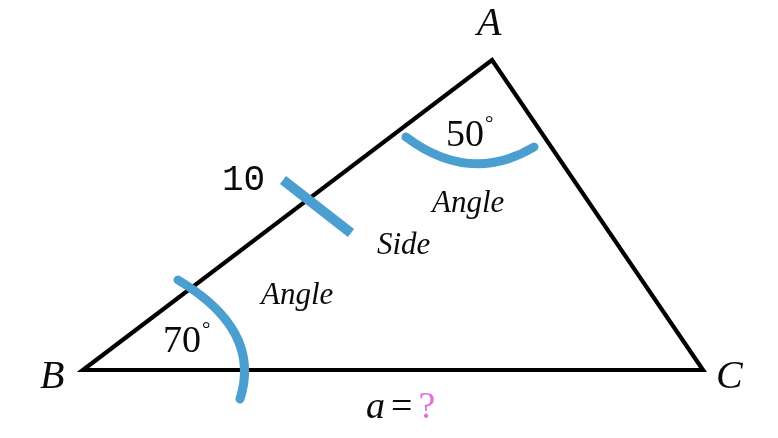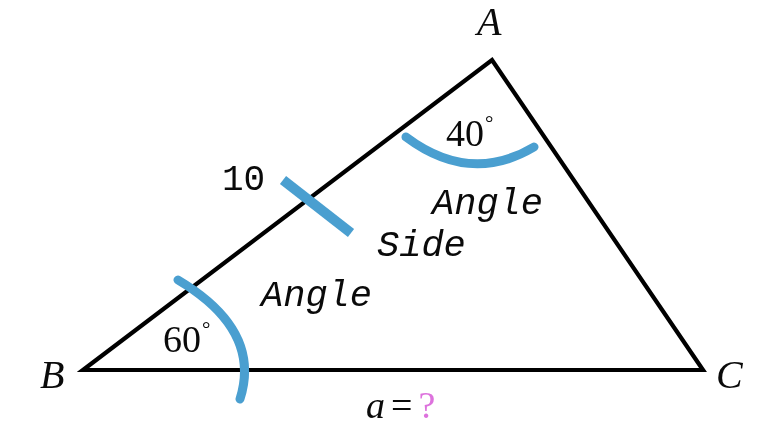--- a/index.html
+++ b/index.html
@@ -30,23 +30,23 @@
     white-space: nowrap;
     line-height: 1;
     user-select: none;
   }
   .vertex-label {
     font-family: "Liberation Serif", serif;
     font-style: italic;
     font-size: 40px;
   }
   .word-label {
-    font-family: Liberation Mono, monospace;
+    font-family: Liberation Serif, serif;
     font-style: italic;
-    font-size: 37px;
+    font-size: 31px;
   }
   .angle-value {
     font-family: "Liberation Serif", serif;
     font-style: normal;
     font-size: 38px;
   }
   .angle-value .deg {
     font-size: 21px;
     vertical-align: super;
     line-height: 0;
@@ -99,27 +99,27 @@
     <line x1="283" y1="180" x2="351" y2="233" stroke="#4A9FD0" stroke-width="10" stroke-linecap="butt"></line>
   </svg>
 
   <div class="lbl vertex-label" style="left:477px; top:2px;">A</div>
 
   <div class="lbl vertex-label" style="left:40px; top:355px;">B</div>
 
   <div class="lbl vertex-label" style="left:716px; top:355px;">C</div>
 
   <div class="lbl angle-value" style="left:446px; top:114px;">
-    <span>40</span><span class="deg">°</span>
+    <span>50</span><span class="deg">°</span>
   </div>
 
   <div class="lbl word-label" style="left:432px; top:186px;">Angle</div>
 
   <div class="lbl angle-value" style="left:163px; top:320px;">
-    <span>60</span><span class="deg">°</span>
+    <span>70</span><span class="deg">°</span>
   </div>
 
   <div class="lbl word-label" style="left:261px; top:278px;">Angle</div>
 
   <div class="lbl word-label" style="left:377px; top:228px;">Side</div>
 
   <div class="lbl side-length" style="left:222px; top:163px;">10</div>
 
   <div class="eq-line">
     <span class="eq-var">a</span><span class="eq-sign">=</span><span class="eq-unknown" id="eq-unknown" style="color: rgb(221, 114, 221);">?</span>

